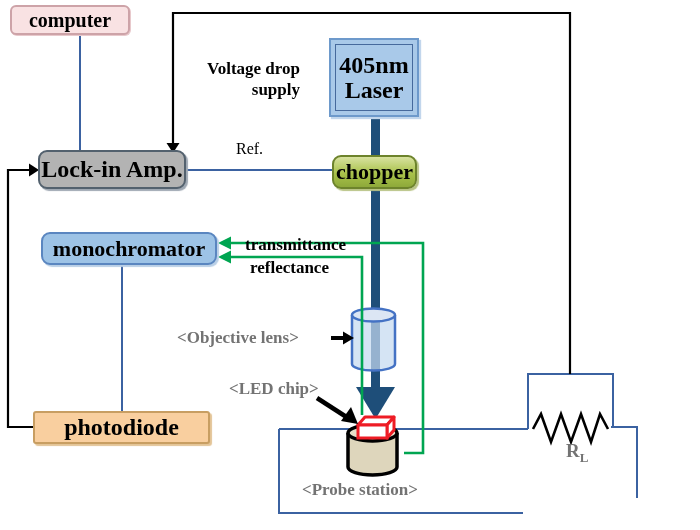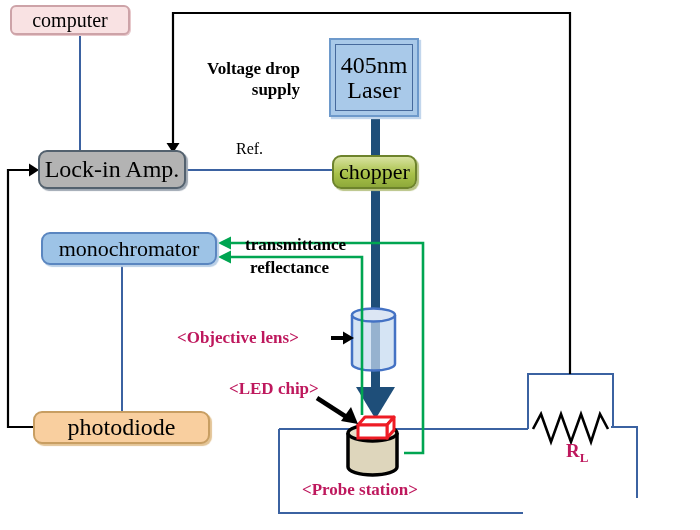--- a/index.html
+++ b/index.html
@@ -1,32 +1,32 @@
 <!DOCTYPE html>
 <html><head>
 <meta charset="utf-8">
 <style>
   html,body{margin:0;padding:0;background:#fff;}
   #stage{position:relative;width:700px;height:530px;background:#ffffff;overflow:hidden;
          font-family:"Liberation Serif","DejaVu Serif",serif;color:#000;}
   #wires{position:absolute;left:0;top:0;z-index:1;}
   .box{position:absolute;z-index:2;display:flex;align-items:center;justify-content:center;
-       text-align:left;box-sizing:border-box;}
+       text-align:left;box-sizing:border-box;font-weight:bold;}
   .lbl{position:absolute;z-index:3;white-space:nowrap;}
   .bold{font-weight:bold;font-family:"Liberation Serif","DejaVu Serif",serif;}
-  .red{color:#be185d;}
+  .red{color:#737373;}
 
   #computer-box{left:10px;top:5px;width:120px;height:30px;background:#f9e2e3;
     border:2px solid #cda3a8;border-radius:6px;font-size:20px;box-shadow:1px 1px 0 #e8c9cc;}
   #lockin-box{left:38px;top:150px;width:148px;height:39px;background:#b3b3b3;
     border:2.5px solid #53616e;border-radius:9px;font-size:24px;box-shadow:2px 2px 1px #9fa8b3;}
   #mono-box{left:41px;top:232px;width:176px;height:33px;background:#9dc3e6;
     border:2.5px solid #5a86c0;border-radius:9px;font-size:22px;box-shadow:2px 2px 1px #b9cfe6;}
   #photo-box{left:33px;top:411px;width:177px;height:33px;background:#f9cf9f;
-    border:2.5px solid #c89e62;border-radius:9px;font-size:24px;box-shadow:2px 2px 1px #e3c496;}
+    border:2.5px solid #c89e62;border-radius:3px;font-size:24px;box-shadow:2px 2px 1px #e3c496;}
   #laser-box{left:329px;top:38px;width:90px;height:79px;background:#a9c9e9;
     border:2px solid #6d99cb;font-size:24px;box-shadow:2px 2px 1px #c2d6ec;}
   #laser-inner{position:absolute;left:4px;top:4px;right:4px;bottom:4px;
     border:1.5px solid #46699c;display:flex;flex-direction:column;align-items:center;justify-content:center;line-height:25px;}
   #chopper-box{left:332px;top:155px;width:85px;height:34px;
     background:linear-gradient(#d8e2a0,#a9c24a 55%,#8ea93a);
     border:2px solid #6d832c;border-radius:9px;font-size:22px;box-shadow:2px 2px 1px #b9c486;}
   #power-box{left:523px;top:497px;width:172px;height:28px;
     background:linear-gradient(#b4e07a,#8fce4f 60%,#7ab53e);
     border:2px solid #5d8f36;border-radius:6px;font-size:22px;box-shadow:2px 2px 1px #a4c97d;}

